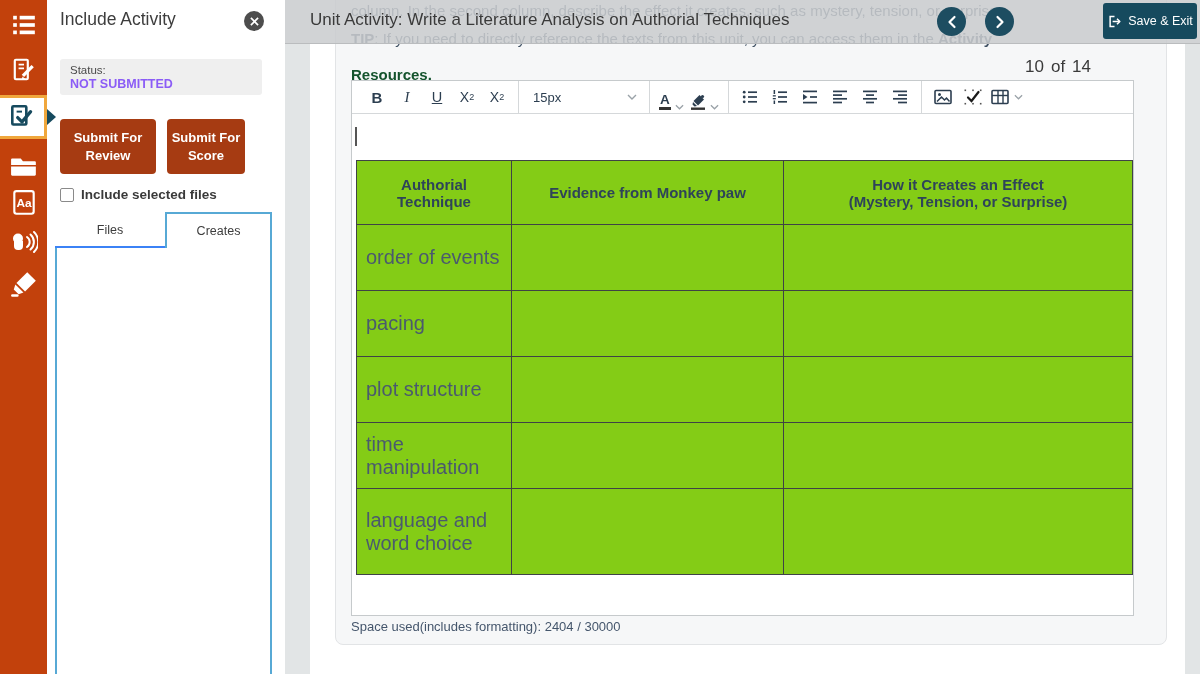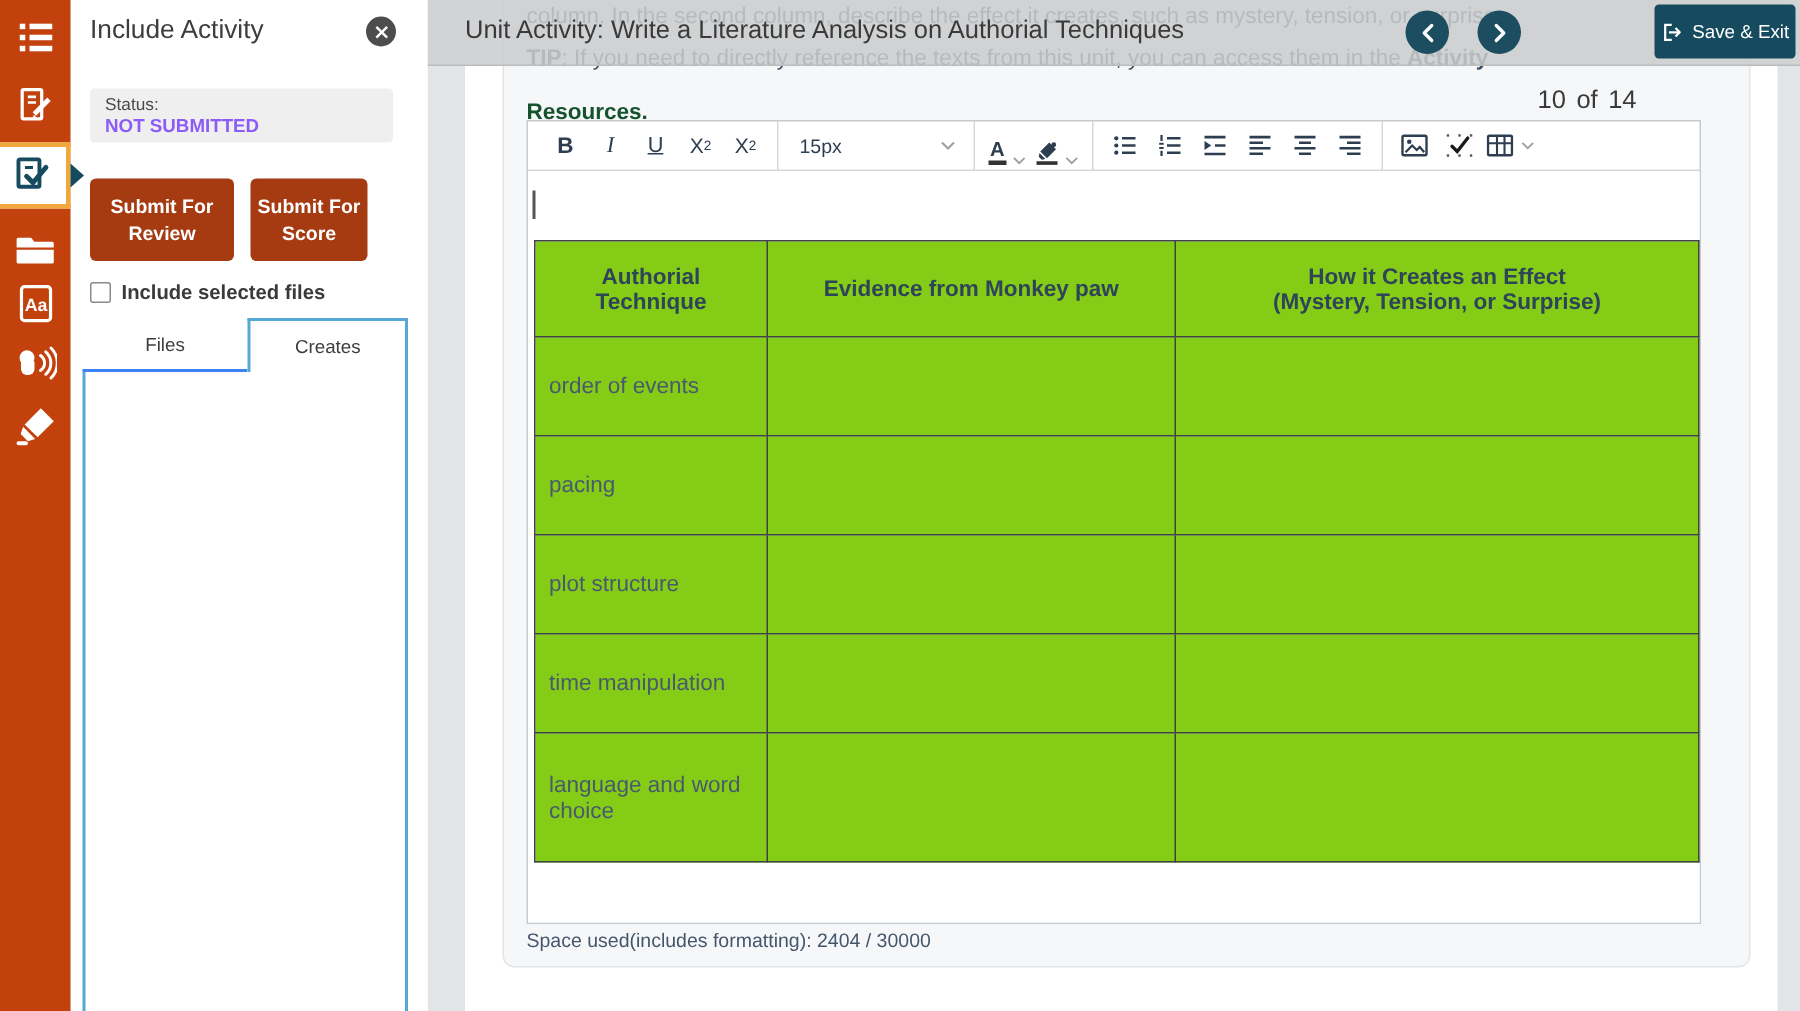--- a/index.html
+++ b/index.html
@@ -69,21 +69,21 @@
   .chev { color:#9aa2a8; }
   .color-btn { display:flex; align-items:flex-end; }
   .a-glyph { font-size:13.5px; font-weight:bold; border-bottom:3px solid #333; line-height:1.05; padding:0 1px; }
   .editor-body { position:absolute; left:0; top:34px; right:0; bottom:0; background:#fff; }
   .caret { position:absolute; left:3px; top:12px; width:2px; height:19px; background:#555; }
 
   .doc-table { position:absolute; left:4px; top:45px; border-collapse:collapse; table-layout:fixed; width:776px; }
   .doc-table td, .doc-table th { border:1.5px solid #3f4346; background:#84cc16; }
   .doc-table th { height:64px; font-size:15px; font-weight:bold; color:#2e4459; text-align:center; vertical-align:middle; padding:0 6px; }
   .doc-table th span { display:block; }
-  .doc-table td { font-size:15px; color:#4a5a6e; text-align:left; vertical-align:middle; padding:6px 8px 6px 9px; }
+  .doc-table td { font-size:20px; color:#4a5a6e; text-align:left; vertical-align:middle; padding:6px 8px 6px 9px; }
   .c1 { width:155px; } .c2 { width:272px; } .c3 { width:349px; }
   .r-norm { height:66px; } .r-tall { height:86px; }
 
   .space-used { position:absolute; left:15px; top:648px; font-size:13px; color:#45566c; }
 
   
   .topbar { position:absolute; left:285px; top:0; width:915px; height:44px;
     background:rgba(202,204,206,0.86); border-bottom:1px solid #babcbe; z-index:5; }
   .topbar-title { position:absolute; left:25px; top:10px; font-size:17px; color:#3a3a3a; white-space:nowrap; }
   .nav-circle { position:absolute; top:7px; width:29px; height:29px; border-radius:50%; background:#1d4d61;

